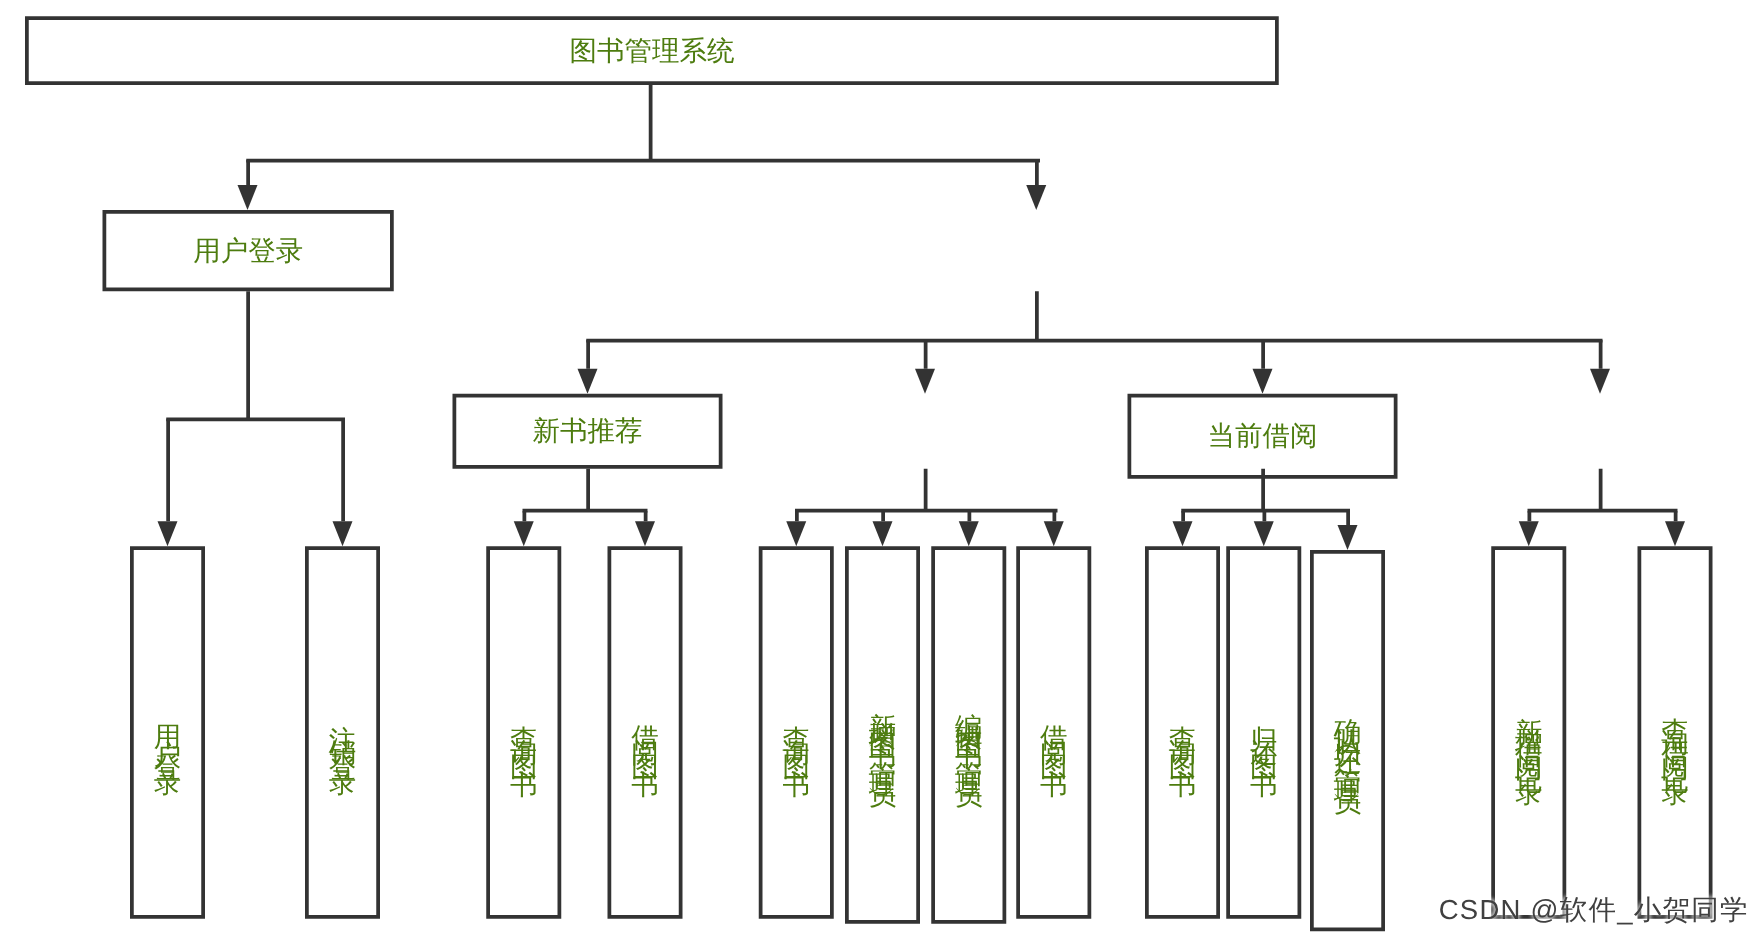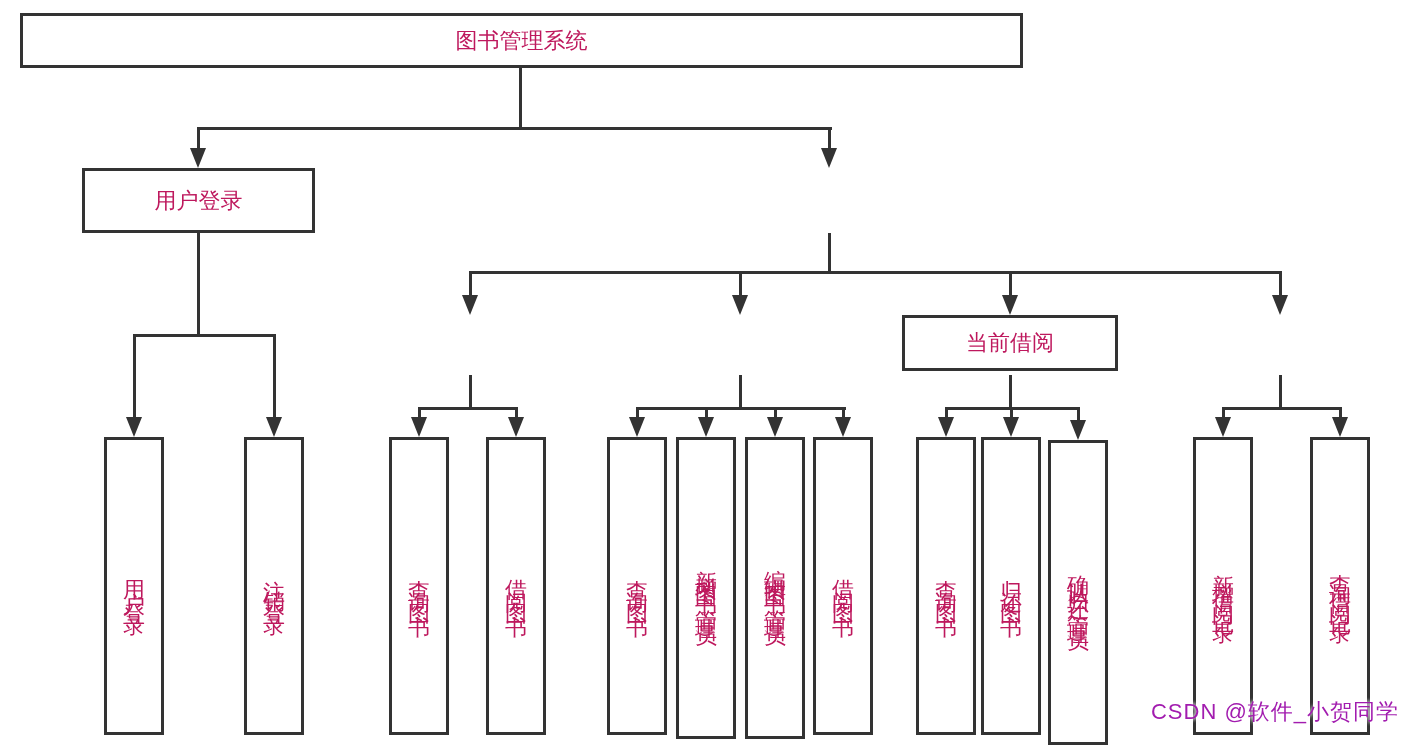--- a/index.html
+++ b/index.html
@@ -8,21 +8,21 @@
     width:1405px;height:747px;
     background:#fff;
     font-family:"Liberation Sans","DejaVu Sans",sans-serif;
     overflow:hidden;
   }
   .box{
     position:absolute;
     box-sizing:border-box;
     background:#fff;
     border:3px solid #333;
-    color:#be185d;
+    color:#4d7c0f;
     font-size:22px;
     display:flex;
     align-items:center;
     justify-content:center;
     white-space:nowrap;
   }
   .leaf{
     writing-mode:vertical-rl;
     text-orientation:mixed;
     line-height:1;
@@ -37,23 +37,23 @@
     content:"";
     position:absolute;
     top:100%;left:-6.5px;
     width:0;height:0;
     border-left:8px solid transparent;
     border-right:8px solid transparent;
     border-top:20px solid #333;
   }
   .watermark{
     position:absolute;
-    right:6px;bottom:20px;
+    right:6px;bottom:4px;
     font-size:22px;
-    color:#a21caf;
+    color:#404040;
     letter-spacing:1px;
     z-index:5;
     text-shadow:0 0 4px #fff,0 0 4px #fff;
   }
 </style>
 </head>
 <body>
 
 <div id="canvas">
 
@@ -71,21 +71,22 @@
   <div class="arrow" style="left:132.5px;top:335px;height:82px;"></div>
   <div class="arrow" style="left:272.5px;top:335px;height:82px;"></div>
 
   <div class="vline" style="left:827.5px;top:233px;height:39px;"></div>
   <div class="hline" style="left:468.5px;top:270.5px;width:813px;"></div>
   <div class="arrow" style="left:468.5px;top:272px;height:23px;"></div>
   <div class="arrow" style="left:738.5px;top:272px;height:23px;"></div>
   <div class="arrow" style="left:1008.5px;top:272px;height:23px;"></div>
   <div class="arrow" style="left:1278.5px;top:272px;height:23px;"></div>
 
-  <div class="box" style="left:902px;top:315px;width:216px;height:56px;">当前借阅</div>
+  <div class="box" style="left:362px;top:315px;width:216px;height:60px;">新书推荐</div>
+  <div class="box" style="left:902px;top:315px;width:216px;height:68px;">当前借阅</div>
 
   <div class="vline" style="left:468.5px;top:375px;height:34px;"></div>
   <div class="hline" style="left:417.5px;top:406.5px;width:100px;"></div>
   <div class="arrow" style="left:417.5px;top:409px;height:8px;"></div>
   <div class="arrow" style="left:514.5px;top:409px;height:8px;"></div>
 
   <div class="vline" style="left:738.5px;top:375px;height:34px;"></div>
   <div class="hline" style="left:635.5px;top:406.5px;width:210px;"></div>
   <div class="arrow" style="left:635.5px;top:409px;height:8px;"></div>
   <div class="arrow" style="left:704.5px;top:409px;height:8px;"></div>

